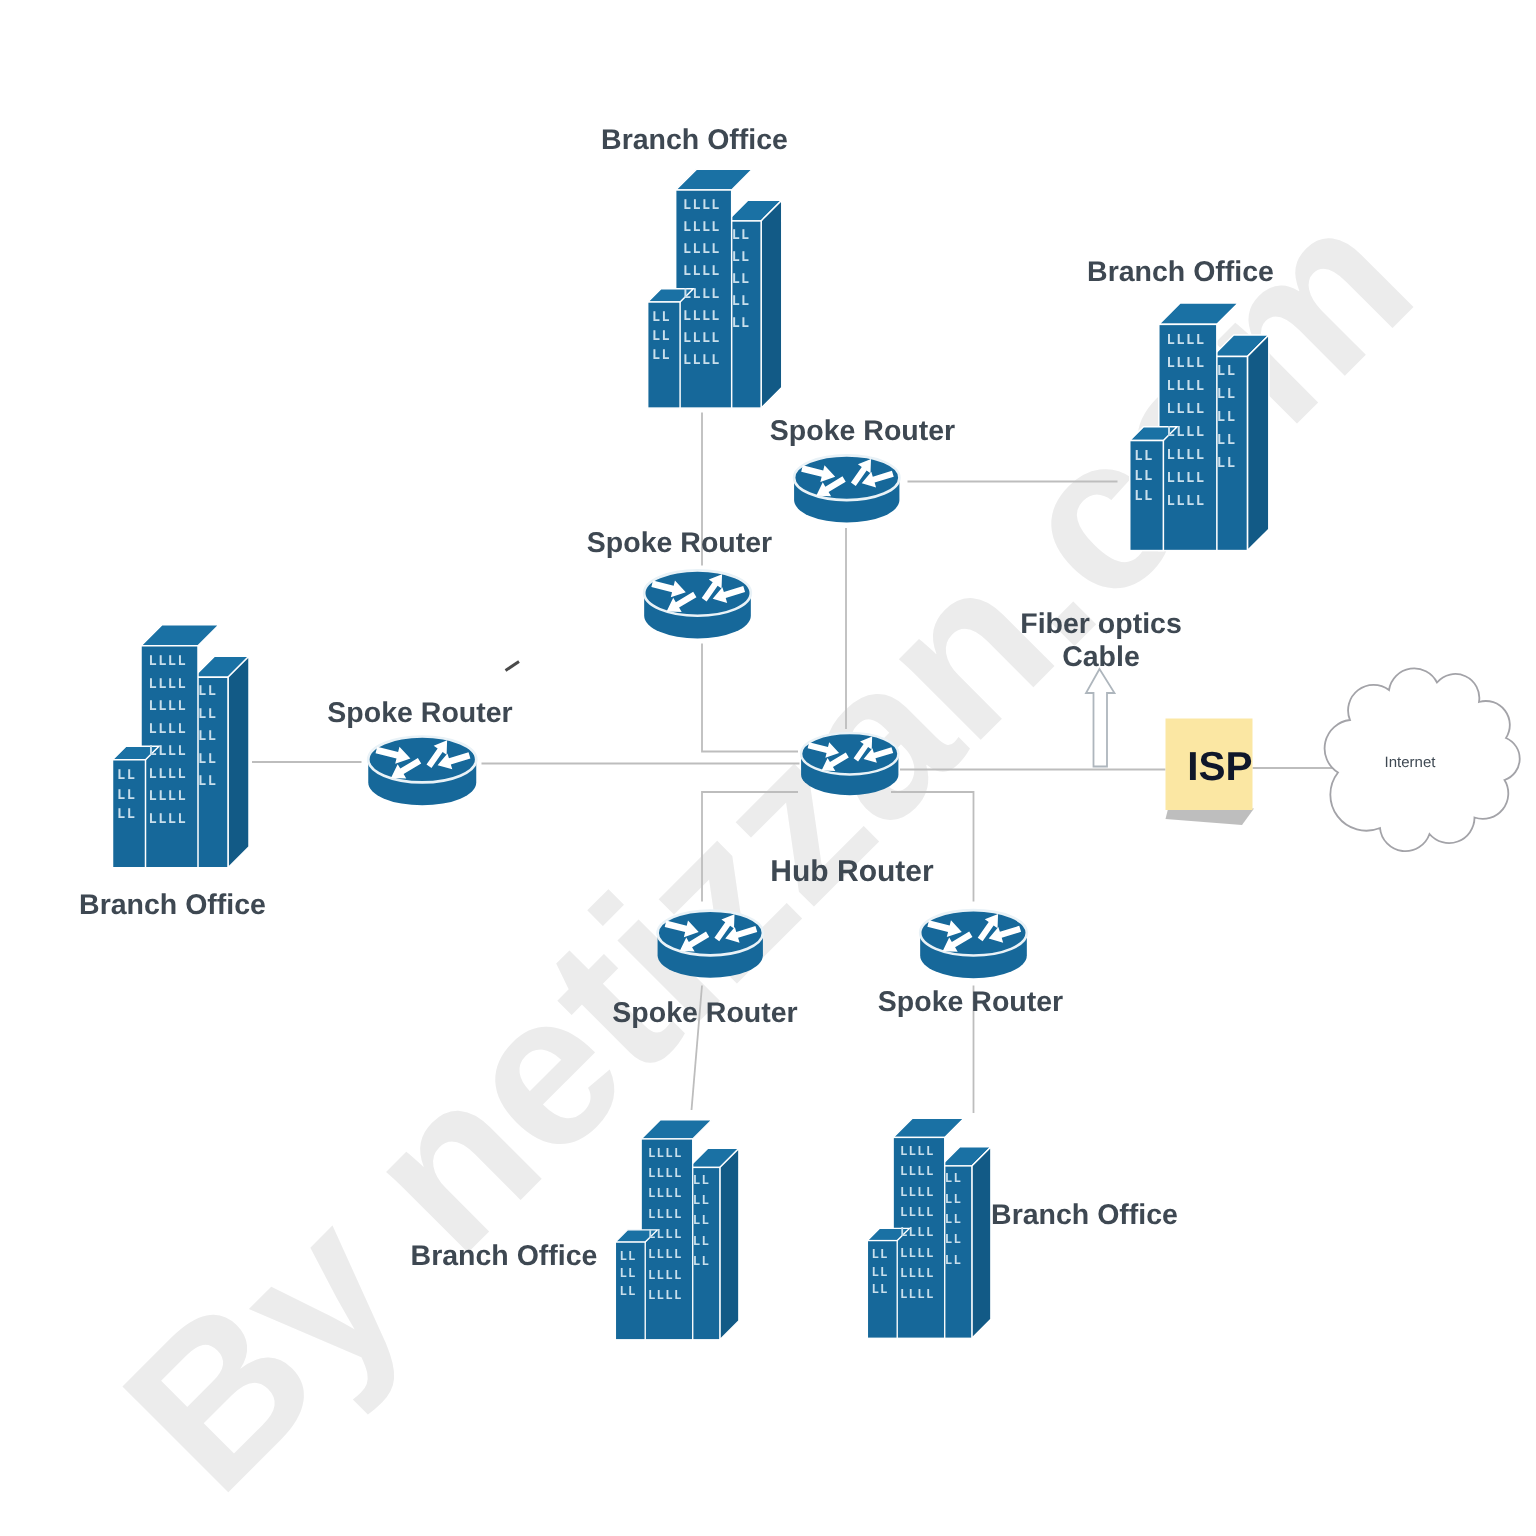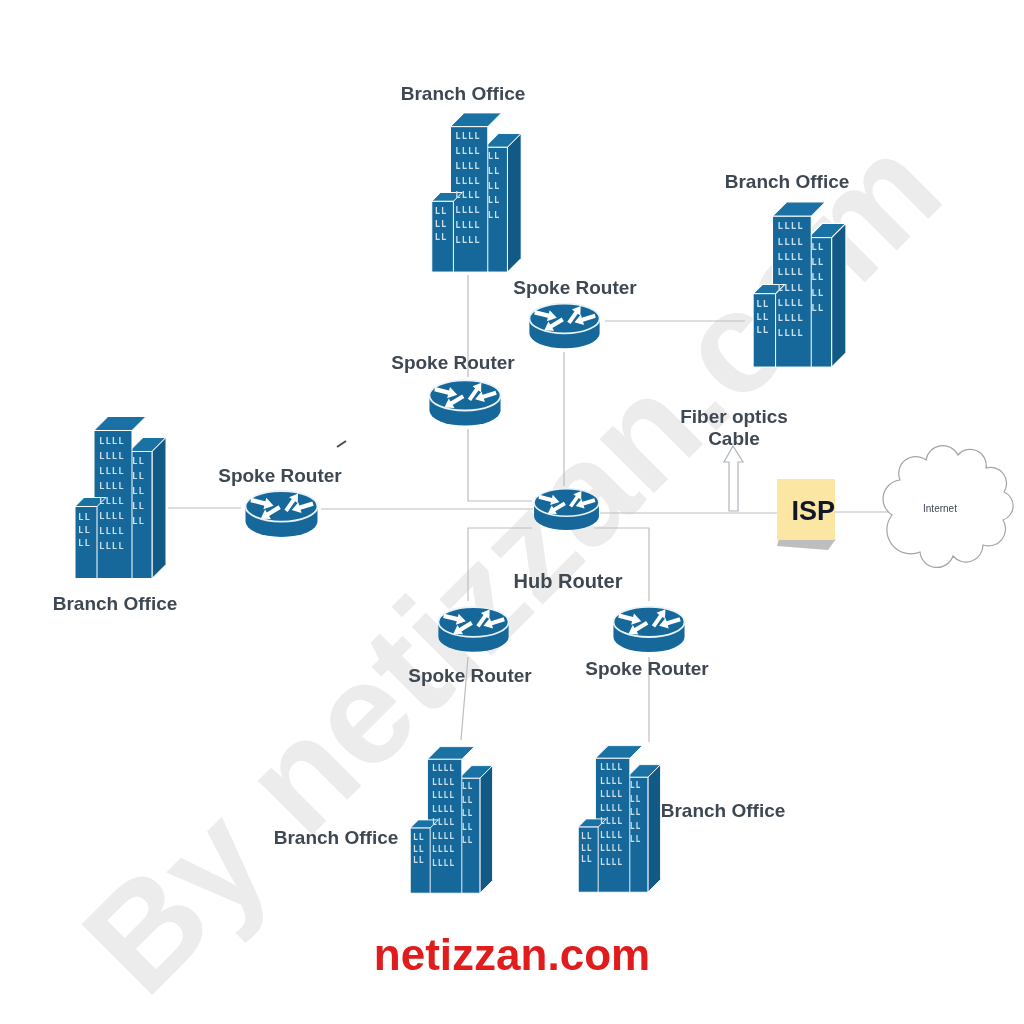--- a/index.html
+++ b/index.html
@@ -140,21 +140,20 @@
     <use href="#sym-building" x="571" y="730" width="95" height="176"></use>
 
     <use href="#sym-router" x="525" y="298" width="79" height="55"></use>
     <use href="#sym-router" x="425" y="375" width="80" height="55"></use>
     <use href="#sym-router" x="241" y="485" width="81" height="57"></use>
     <use href="#sym-router" x="434" y="601" width="79" height="56"></use>
     <use href="#sym-router" x="609" y="601" width="80" height="56"></use>
     <use href="#sym-router" x="530" y="484" width="73" height="50"></use>
   </svg>
 
-  <div class="footer-brand">netizzan.com</div>
 
   <div class="lbl" style="left:383px;top:83px;">Branch Office</div>
   <div class="lbl" style="left:707px;top:171px;">Branch Office</div>
   <div class="lbl" style="left:35px;top:593px;">Branch Office</div>
   <div class="lbl" style="left:256px;top:827px;">Branch Office</div>
   <div class="lbl" style="left:643px;top:800px;">Branch Office</div>
 
   <div class="lbl" style="left:495px;top:277px;">Spoke Router</div>
   <div class="lbl" style="left:373px;top:352px;">Spoke Router</div>
   <div class="lbl" style="left:200px;top:465px;">Spoke Router</div>

